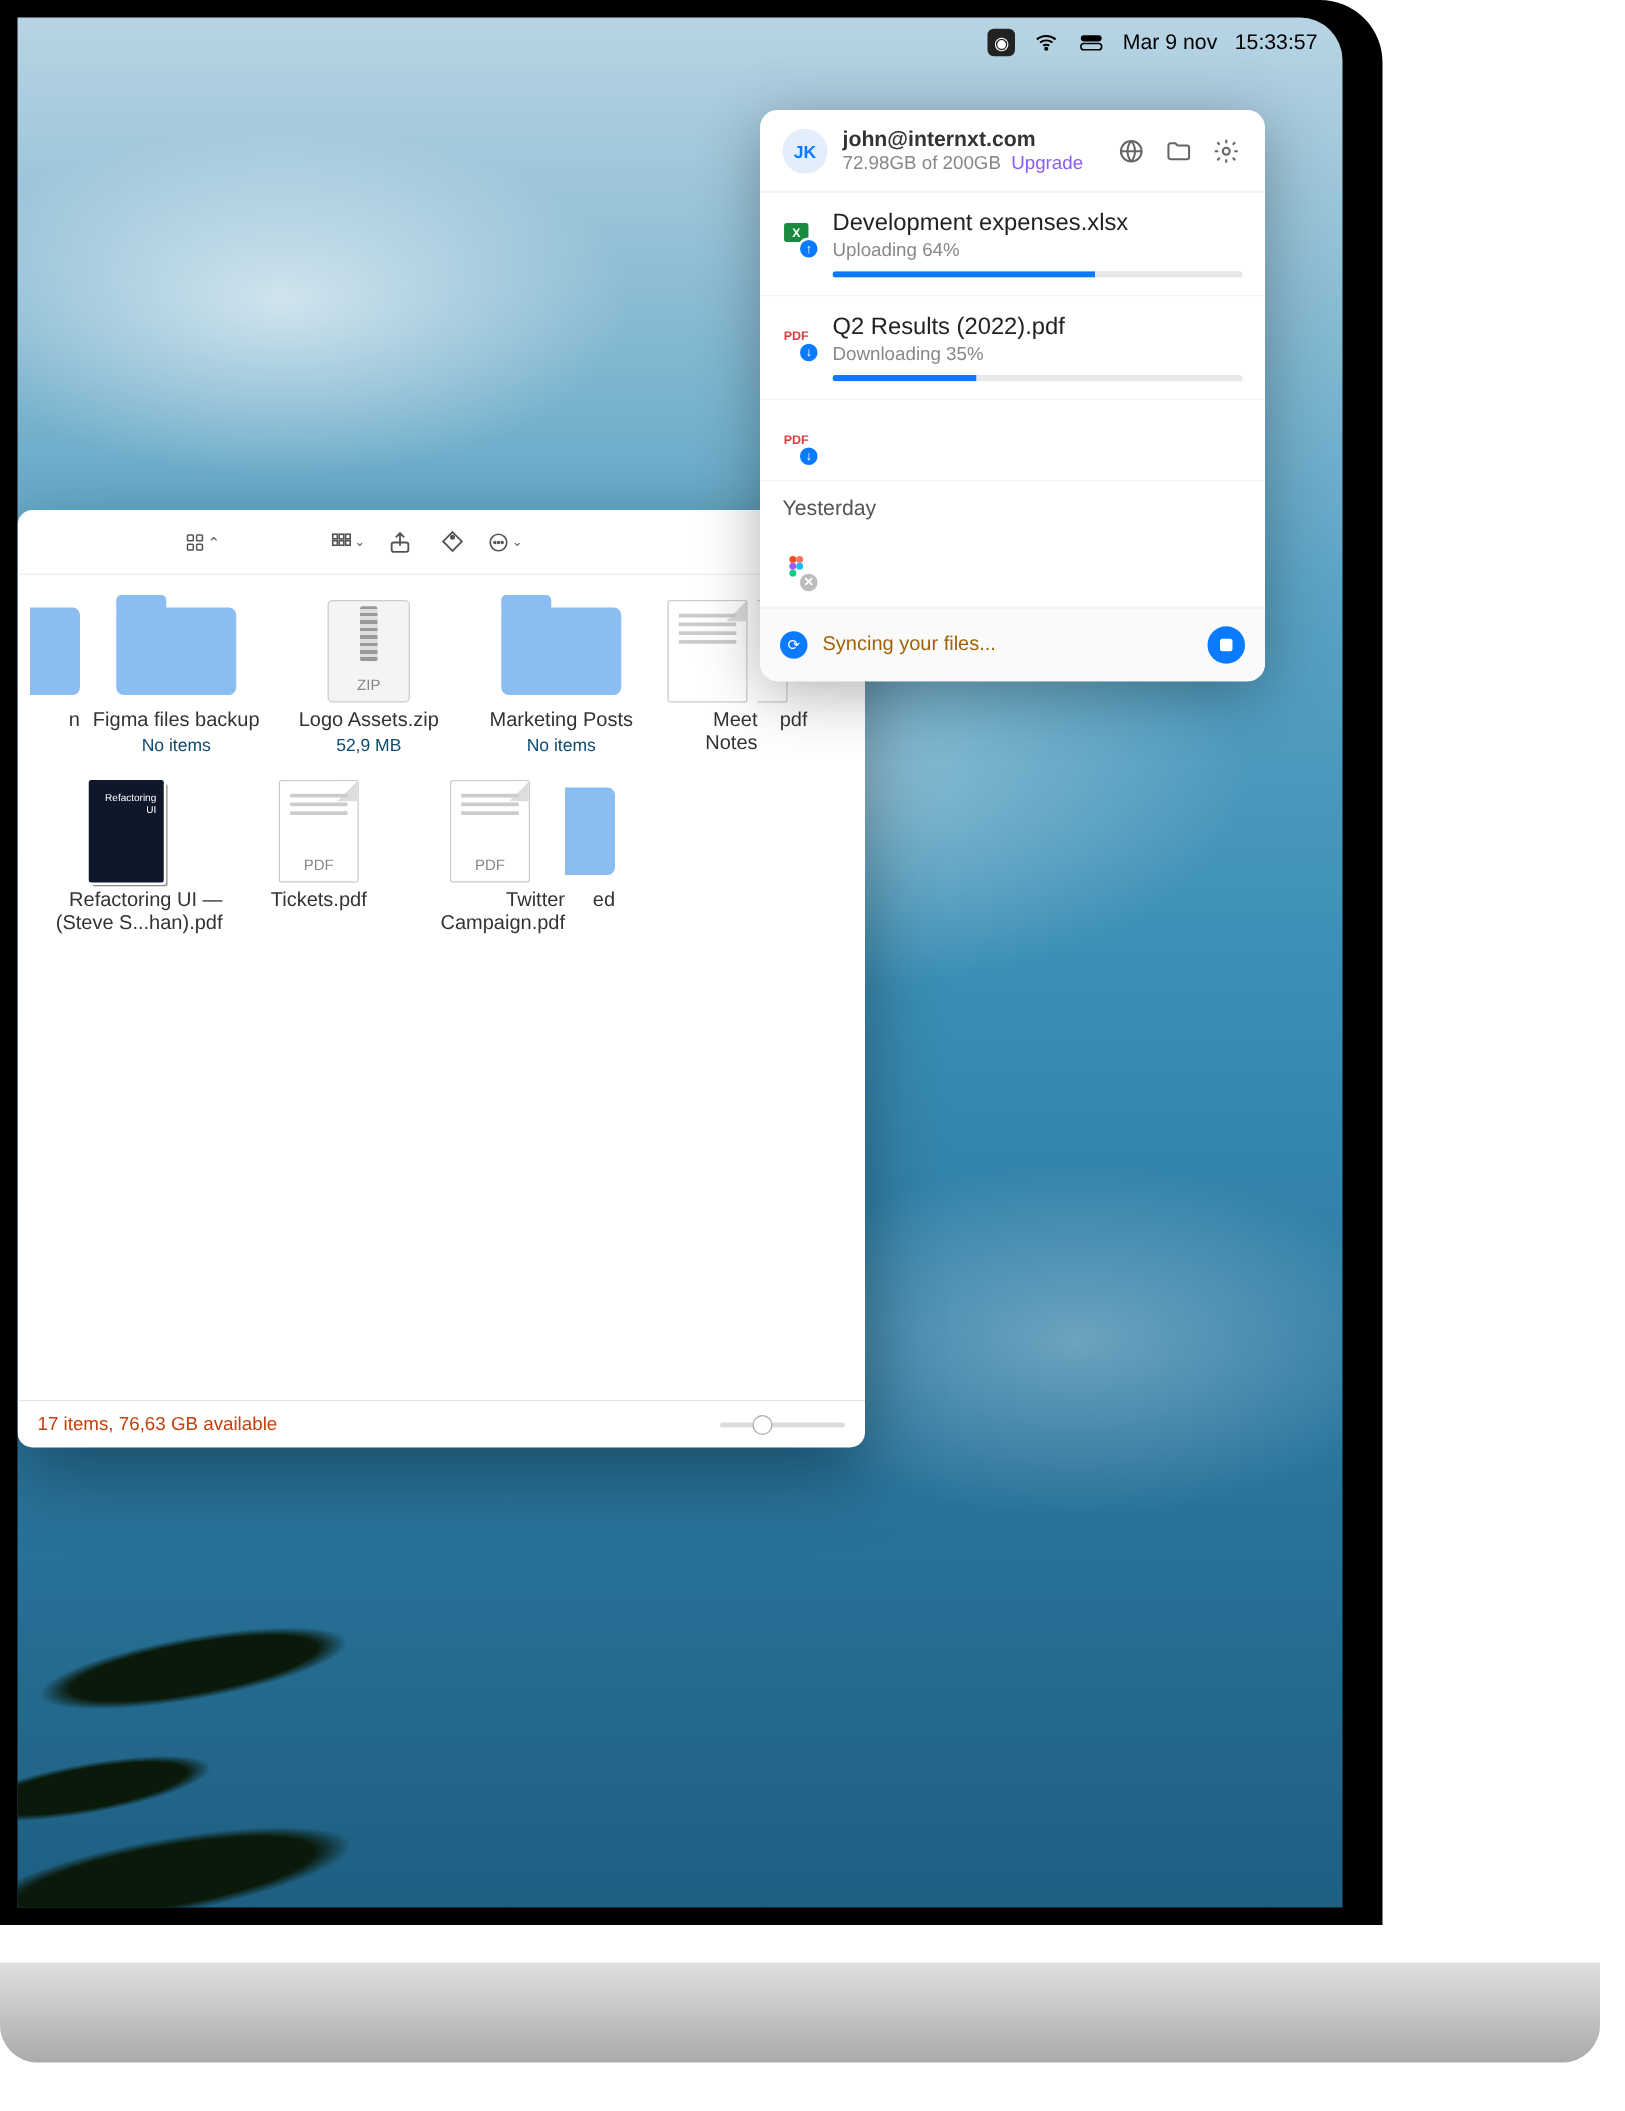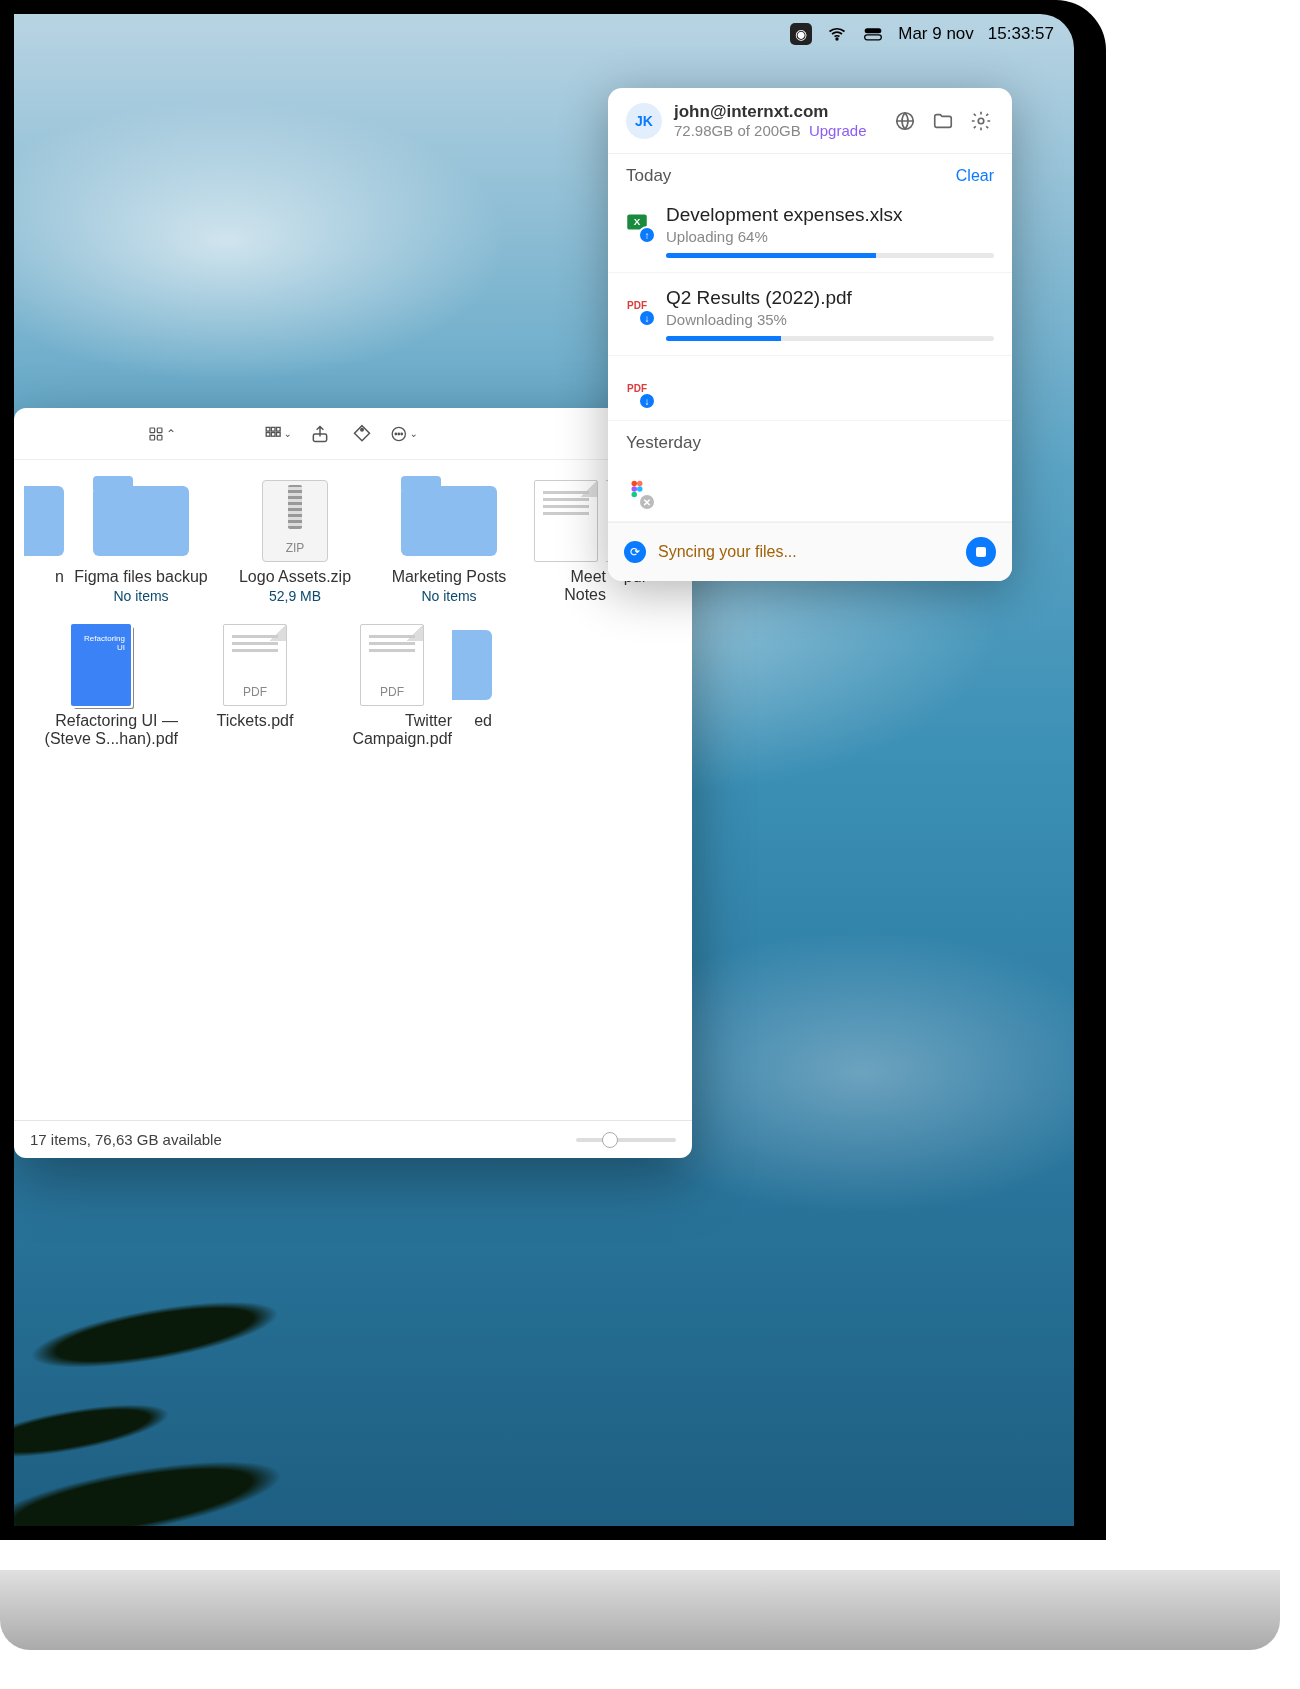--- a/index.html
+++ b/index.html
@@ -163,21 +163,21 @@
   .doc-shape::before {
     content:"";
     position:absolute; top:0; right:0;
     width:16px; height:16px;
     background: linear-gradient(135deg,#fff 50%,#ddd 50%);
   }
   .doc-lines { position:absolute; top:10px; left:8px; right:8px; }
   .doc-lines div { height:3px; background:#ccc; margin-bottom:4px; }
   .book-shape {
     width: 60px; height: 82px;
-    background: #3b82f6;
+    background: #0f172a;
     border-radius: 2px;
     box-shadow: 2px 2px 0 #fff, 3px 3px 0 #888;
     color:#fff; font-size:8px;
     display:flex; flex-direction:column; justify-content:space-between;
     padding:10px 6px;
   }
   .photo-shape {
     width: 96px; height: 64px;
     background: #fff;
     border:1px solid #ccc;
@@ -186,21 +186,21 @@
   .photo-inner { width:100%; height:100%;
     background: linear-gradient(180deg,#6b5a4a 60%,#2a2018 100%);}
   .file-sub { font-size: 14px; color: #0c4a6e; margin-top: 2px;}
   .finder-status {
     height: 38px;
     border-top: 1px solid #e5e5e5;
     display: flex;
     align-items: center;
     padding: 0 16px;
     font-size: 15px;
-    color: #404040;
+    color: #c2410c;
     gap: 16px;
   }
   .zoom-slider {
     margin-left: auto;
     width: 100px; height: 4px;
     background: #ddd; border-radius: 2px;
     position: relative;
   }
   .zoom-thumb {
     position:absolute; top:-6px; left:26px;
@@ -531,24 +531,20 @@
           </div>
           <div class="hicon">
             <svg viewBox="0 0 24 24" width="22" height="22" fill="none" stroke="#666" stroke-width="1.8">
                 <circle cx="12" cy="12" r="3"></circle>
                 <path d="M12 2v3M12 19v3M4.2 4.2l2.1 2.1M17.7 17.7l2.1 2.1M2 12h3M19 12h3M4.2 19.8l2.1-2.1M17.7 6.3l2.1-2.1"></path>
               </svg>
           </div>
         </div>
       </div>
 
-      <div class="sync-section">
-        <span class="label">Today</span>
-        <span class="clear">Clear</span>
-      </div>
 
       <div class="sync-item">
         <div class="filetype-icon xlsx">
           <svg viewBox="0 0 24 24" width="26" height="30">
               <rect x="3" y="5" width="18" height="14" rx="2" fill="#1a8a3e"></rect>
               <text x="12" y="15" text-anchor="middle" fill="#fff" font-size="9" font-weight="700">X</text>
             </svg>
           <div class="badge">↑</div>
         </div>
         <div class="sync-item-body">

